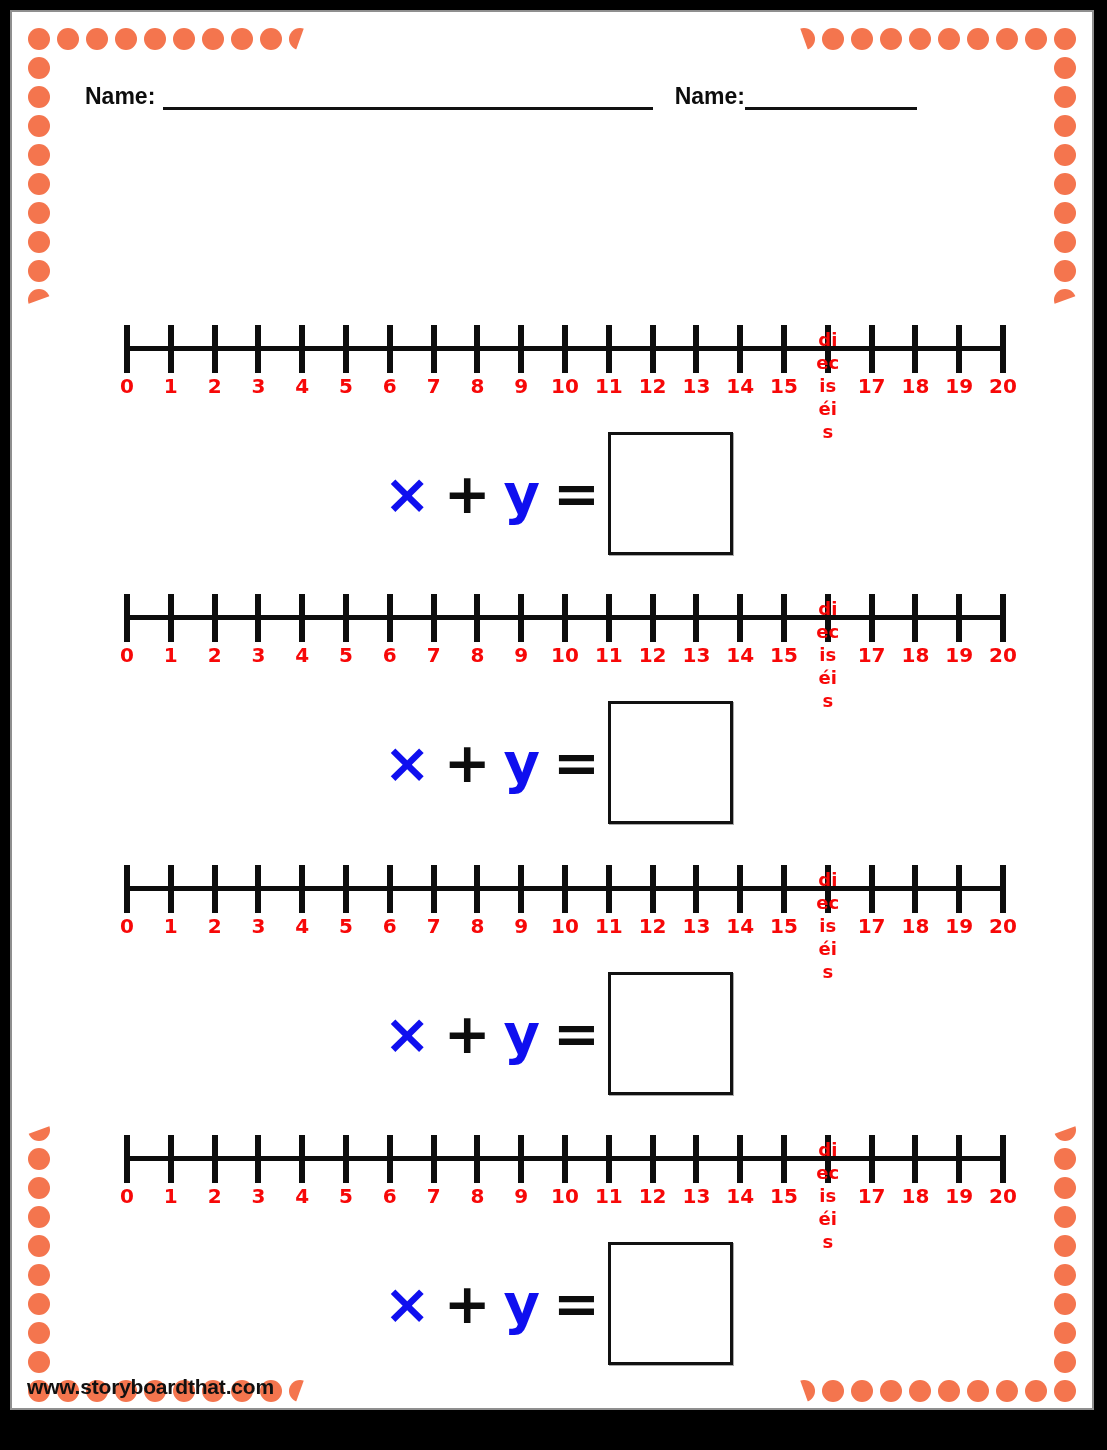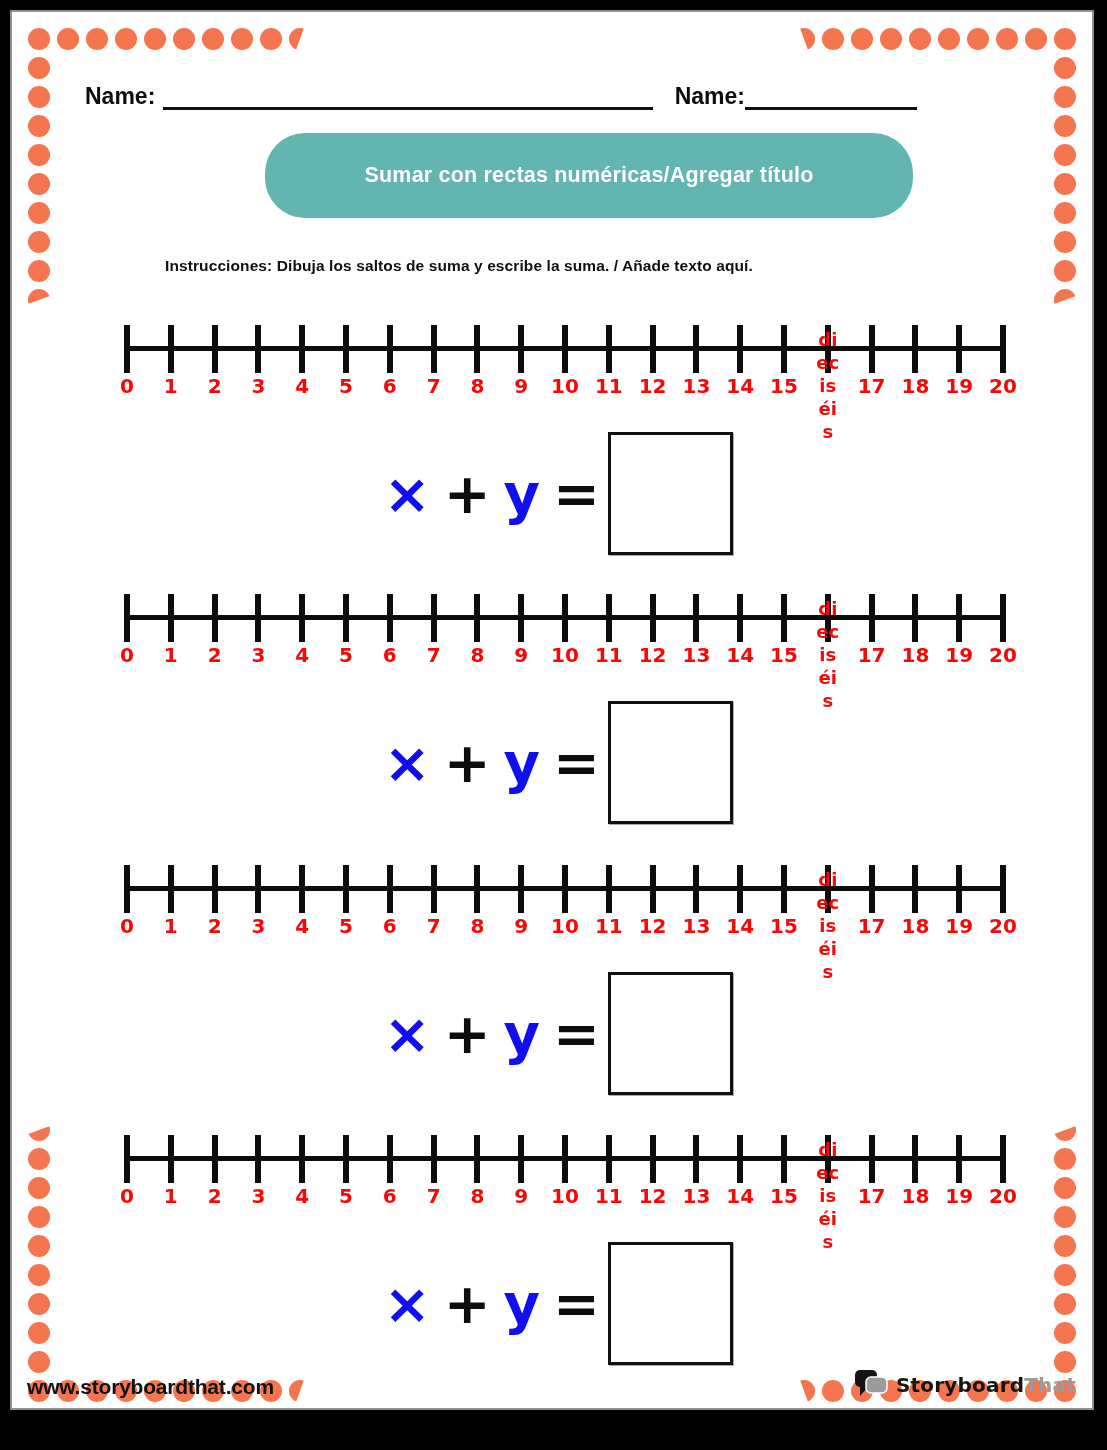--- a/index.html
+++ b/index.html
@@ -179,25 +179,21 @@
       <div class="dot"></div>
     </div>
 
   <div class="namedate">
     <span>Name:</span>
     <div class="blank-line line-name"></div>
     <span>Name:</span>
     <div class="blank-line line-date"></div>
   </div>
 
-  <div class="banner">
-    <span>Sumar con rectas numéricas/Agregar título</span>
-  </div>
-
-  <div class="instructions">Instrucciones: Dibuja los saltos de suma y escribe la suma. / Añade texto aquí.</div>
+
 
   <div id="sections">
       <div>
         <div class="nl-bar" style="top: 334px;"></div>
         <div class="nl-tick" style="left: 112px; top: 313px;"></div>
         <div class="nl-num" style="left: 115px; top: 362px;">0</div>
         <div class="nl-tick" style="left: 155.8px; top: 313px;"></div>
         <div class="nl-num" style="left: 158.8px; top: 362px;">1</div>
         <div class="nl-tick" style="left: 199.6px; top: 313px;"></div>
         <div class="nl-num" style="left: 202.6px; top: 362px;">2</div>
@@ -422,24 +418,14 @@
           <span class="eq-plus">+</span>
           <span class="eq-y">y</span>
           <span class="eq-eq">=</span>
         </div>
         <div class="answer-box" style="top: 1230px;"></div>
       </div>
     </div>
 
   <div class="footer-url">www.storyboardthat.com</div>
 
-  <div class="logo">
-    <svg width="38" height="31" viewBox="0 0 38 31">
-      <rect x="2" y="1" width="22" height="17" rx="5" fill="#141414"></rect>
-      <path d="M7 16 L7 27 L16 17 Z" fill="#141414"></path>
-      <rect x="13" y="8" width="21" height="16" rx="5" fill="#9B9B9B" stroke="#ffffff" stroke-width="1.5"></rect>
-    </svg>
-    <div class="logo-text">
-      <span class="p1">Storyboard</span><span class="p2">That</span>
-    </div>
-  </div>
 
 </div>
 
 </body></html>

